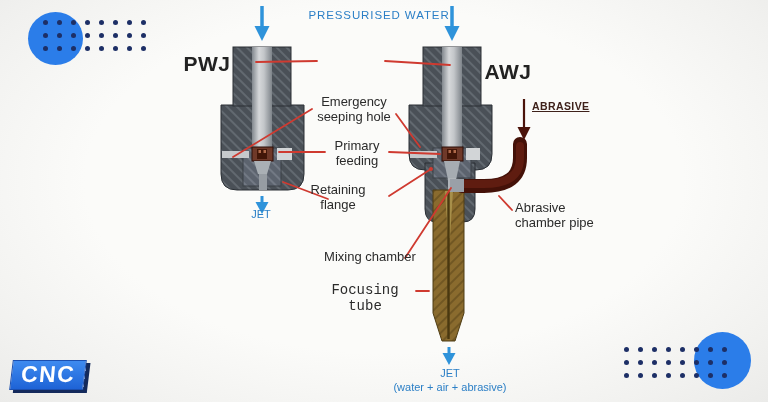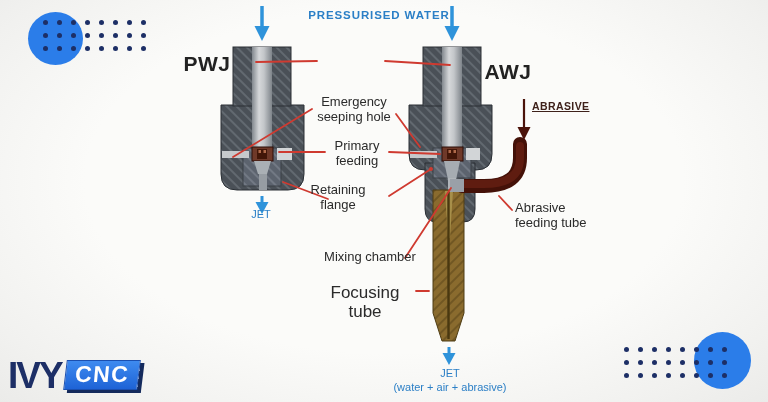--- a/index.html
+++ b/index.html
@@ -10,26 +10,26 @@
   }
   .layer{position:absolute;inset:0;}
   svg.diagram{z-index:1;}
   .labels{z-index:2;pointer-events:none;}
   .lbl{position:absolute;font-size:13px;line-height:1.13;color:var(--c-ink,#2b2b2b);text-align:center;}
   #lbl-collimation{left:306px;top:50px;width:90px;}
   #lbl-emergency{left:302px;top:95px;width:104px;}
   #lbl-primary{left:322px;top:139px;width:70px;}
   #lbl-retaining{left:298px;top:183px;width:80px;}
   #lbl-mixing{left:318px;top:250px;width:104px;}
-  #lbl-focusing{left:313px;top:283px;width:104px;font-family:Liberation Sans, sans-serif;font-size:17px;}
+  #lbl-focusing{left:313px;top:283px;width:104px;font-family:Liberation Mono, monospace;font-size:14px;}
   #lbl-abrasive-pipe{left:515px;top:201px;width:92px;text-align:left;}
   #lbl-abrasive{left:532px;top:101px;font-size:10.5px;letter-spacing:.4px;color:#3e211a;font-weight:bold;text-align:left;width:70px;text-decoration:underline;}
   #lbl-pwj{left:182px;top:52px;font-size:21px;font-weight:bold;color:#222;letter-spacing:.5px;width:50px;}
   #lbl-awj{left:483px;top:60px;font-size:21px;font-weight:bold;color:#222;letter-spacing:.5px;width:50px;}
-  #lbl-pressurised{left:288px;top:9px;width:182px;font-size:11.5px;font-weight:bold;letter-spacing:.9px;color:var(--c-blue-text,#2b7fc6);}
+  #lbl-pressurised{left:288px;top:9px;width:182px;font-size:11.5px;font-weight:normal;letter-spacing:.9px;color:var(--c-blue-text,#2b7fc6);}
   .jet{position:absolute;color:var(--c-blue-text,#2b7fc6);font-size:11px;line-height:1.28;text-align:center;}
   #jet-left{left:221px;top:207px;width:80px;}
   #jet-right{left:374px;top:366px;width:152px;}
   .jet span{display:block;}
   
   .circle{position:absolute;border-radius:50%;background:var(--c-circle,#2b7de9);z-index:0;}
   #circle-tl{left:28px;top:12px;width:55px;height:53px;}
   #circle-br{left:694px;top:332px;width:57px;height:57px;}
   .dotgrid{position:absolute;display:grid;z-index:1;}
   #dots-tl{left:43px;top:20px;}
@@ -199,30 +199,29 @@
 
   <div class="layer labels">
     <div class="lbl" id="lbl-pressurised">PRESSURISED WATER</div>
     <div class="lbl" id="lbl-pwj">PWJ</div>
     <div class="lbl" id="lbl-awj">AWJ</div>
     <div class="lbl" id="lbl-emergency">Emergency seeping hole</div>
     <div class="lbl" id="lbl-primary">Primary feeding</div>
     <div class="lbl" id="lbl-retaining">Retaining flange</div>
     <div class="lbl" id="lbl-mixing">Mixing chamber</div>
     <div class="lbl" id="lbl-focusing">Focusing tube</div>
-    <div class="lbl" id="lbl-abrasive-pipe">Abrasive feeding tube</div>
+    <div class="lbl" id="lbl-abrasive-pipe">Abrasive chamber pipe</div>
     <div class="lbl" id="lbl-abrasive">ABRASIVE</div>
     <div class="jet" id="jet-left">
       <span>JET</span>
     </div>
     <div class="jet" id="jet-right">
       <span>JET</span>
       <span>(water + air + abrasive)</span>
     </div>
   </div>
 
   <div class="logo">
-    <span class="logo-word">IVY</span>
     <span class="logo-badge">
       <span>CNC</span>
     </span>
   </div>
 </div>
 
 </body></html>

